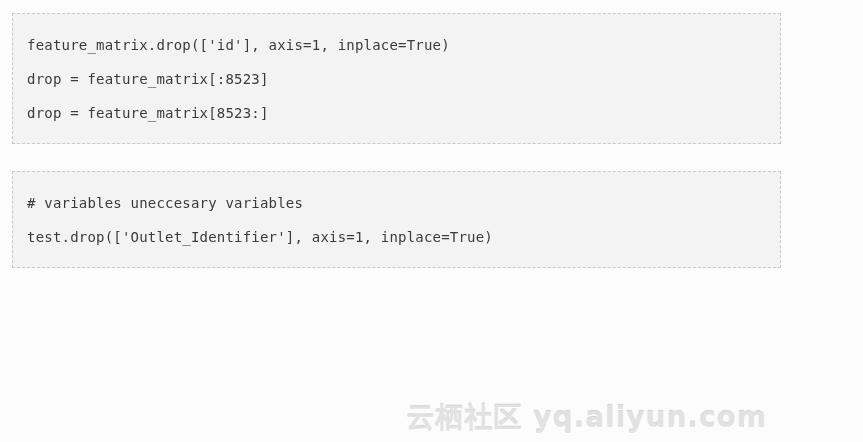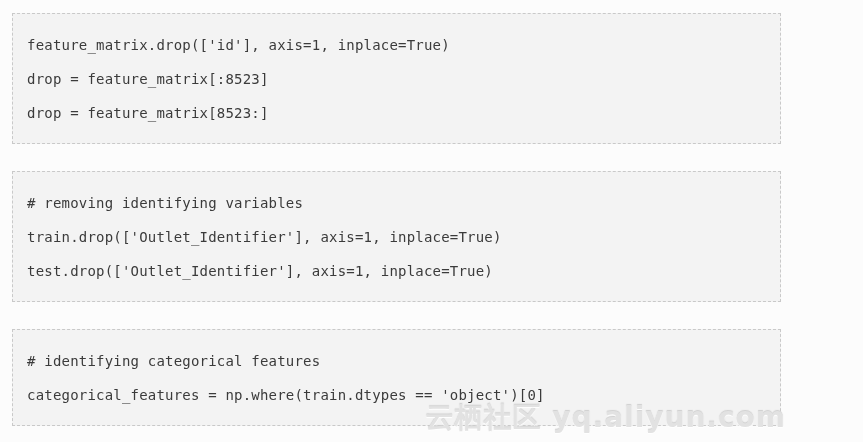--- a/index.html
+++ b/index.html
@@ -30,21 +30,21 @@
     font-family: "DejaVu Sans Mono", "Liberation Mono", monospace;
     font-size: 14px;
     line-height: 34px;
     color: #3b3b3b;
     letter-spacing: 0.2px;
     white-space: pre;
   }
 
   .watermark {
     position: absolute;
-    right: 5px;
+    right: 24px;
     bottom: 5px;
     font-size: 28px;
     font-weight: bold;
     color: #e2e2e2;
     text-shadow: 0 1px 1px #ffffff, 0 -1px 1px #cfcfcf;
     letter-spacing: 1px;
     white-space: nowrap;
     pointer-events: none;
   }
 </style>
@@ -53,25 +53,20 @@
 
 <div class="page">
 
   <div class="code-block">
     <div class="code-line">feature_matrix.drop(['id'], axis=1, inplace=True)</div>
     <div class="code-line">drop = feature_matrix[:8523]</div>
     <div class="code-line">drop = feature_matrix[8523:]</div>
   </div>
 
   <div class="code-block">
-    <div class="code-line"># removing identifying variables</div>
-    <div class="code-line">train.drop(['Outlet_Identifier'], axis=1, inplace=True)</div>
+    <div class="code-line"># variables uneccesary variables</div>
     <div class="code-line">test.drop(['Outlet_Identifier'], axis=1, inplace=True)</div>
   </div>
 
-  <div class="code-block">
-    <div class="code-line"># identifying categorical features</div>
-    <div class="code-line">categorical_features = np.where(train.dtypes == 'object')[0]</div>
-  </div>
 
   <div class="watermark">云栖社区 yq.aliyun.com</div>
 
 </div>
 
 </body></html>

